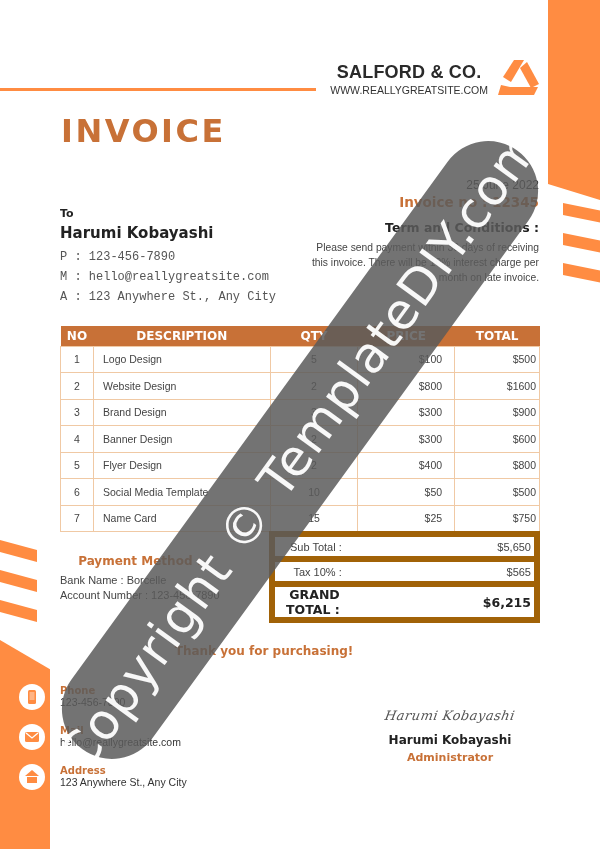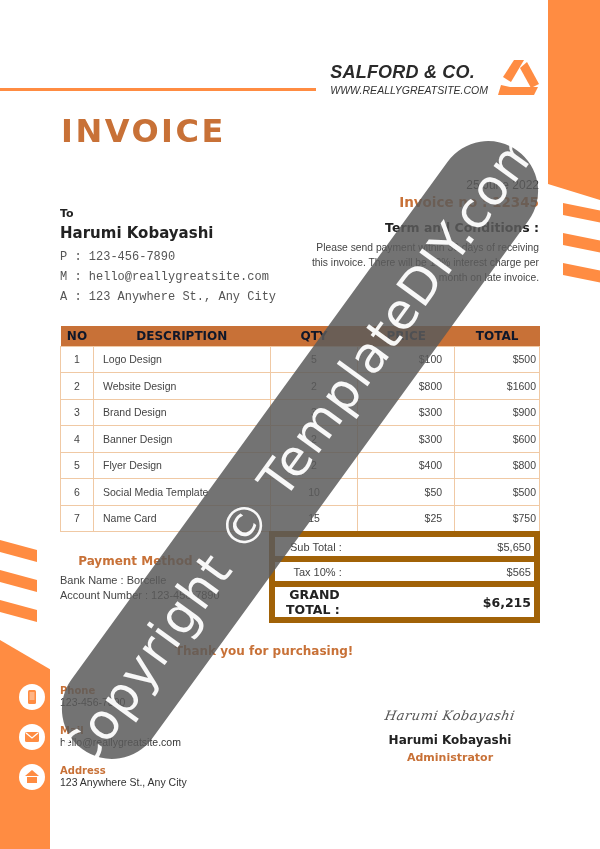--- a/index.html
+++ b/index.html
@@ -11,40 +11,40 @@
     clip-path: polygon(0 0, 100% 0, 100% 100%, 0 92%); }
   .right-stripe { left: 563px; width: 40px; height: 20px; background: #FF8C42;
     clip-path: polygon(0 0, 100% 40%, 100% 100%, 0 60%); }
   .left-stripe { left: 0; width: 37px; height: 22px; background: #FF8C42;
     clip-path: polygon(0 0, 100% 45%, 100% 100%, 0 55%); }
   .left-band { left: 0; top: 640px; width: 50px; height: 209px; background: #FF8C42;
     clip-path: polygon(0 0, 100% 14%, 100% 100%, 0 100%); }
 
   .top-line { position: absolute; left: 0; top: 88px; width: 316px; height: 3px; background: #FF8C42; }
 
-  .brand { position: absolute; right: 112px; top: 62px; text-align: left; font-style: italic; }
+  .brand { position: absolute; right: 112px; top: 62px; text-align: center; }
   .brand-name { font-family: "Liberation Sans", sans-serif; font-weight: bold; font-size: 18px; color: #2a2a2a; letter-spacing: 0.2px; }
   .brand-site { font-family: "Liberation Sans", sans-serif; font-size: 10.5px; color: #333; margin-top: 1px; }
   .logo { position: absolute; left: 497px; top: 58px; width: 44px; height: 40px; }
 
   .title { position: absolute; left: 61px; top: 112px; font-family: "DejaVu Sans", sans-serif; font-weight: bold; font-size: 32px; letter-spacing: 2.5px; color: #C87137; }
 
   .to-block { position: absolute; left: 60px; top: 207px; }
   .to-label { font-size: 11px; font-weight: bold; color: #222; }
   .to-name { font-size: 15px; font-weight: bold; color: #222; margin-top: 4px; }
   .to-line { font-family: Liberation Mono, monospace; font-size: 12px; color: #555; margin-top: 6px; }
 
   .meta { position: absolute; right: 61px; top: 178px; text-align: right; }
   .meta-date { font-family: "Liberation Sans", sans-serif; font-size: 12px; color: #333; }
   .meta-invoice { font-size: 13.5px; font-weight: bold; color: #C87137; margin-top: 2px; }
   .terms-title { font-size: 12.5px; font-weight: bold; color: #222; margin-top: 10px; }
   .terms-text { font-family: "Liberation Sans", sans-serif; font-size: 10.3px; color: #444; line-height: 15px; margin-top: 5px; width: 240px; margin-left: auto; }
 
   table.items { position: absolute; left: 60px; top: 326px; width: 480px; border-collapse: collapse; font-family: "Liberation Sans", sans-serif; }
-  table.items th { background: #C87137; color: #0f172a; font-family: "DejaVu Sans", sans-serif; font-weight: bold; font-size: 12px; height: 20px; padding: 0 6px; text-align: center; }
+  table.items th { background: #C87137; color: #ffffff; font-family: "DejaVu Sans", sans-serif; font-weight: bold; font-size: 12px; height: 20px; padding: 0 6px; text-align: center; }
   table.items td { border: 1px solid #F0C9A4; font-size: 10.5px; color: #444; height: 26.5px; padding: 0 6px; }
   table.items td.c-no { text-align: center; width: 33px; }
   table.items td.c-desc { text-align: left; padding-left: 9px; width: 177px; }
   table.items td.c-qty { text-align: center; width: 88px; }
   table.items td.c-price { text-align: right; padding-right: 12px; width: 97px; }
   table.items td.c-total { text-align: right; padding-right: 3px; width: 85px; }
 
   table.totals { position: absolute; left: 269px; top: 531px; width: 271px; border-collapse: collapse; font-family: "Liberation Sans", sans-serif; }
   table.totals td { border: 6px solid #a16207; height: 25px; font-size: 11px; color: #444; }
   table.totals td.t-label { text-align: right; padding-right: 141px; border-right: none; }

